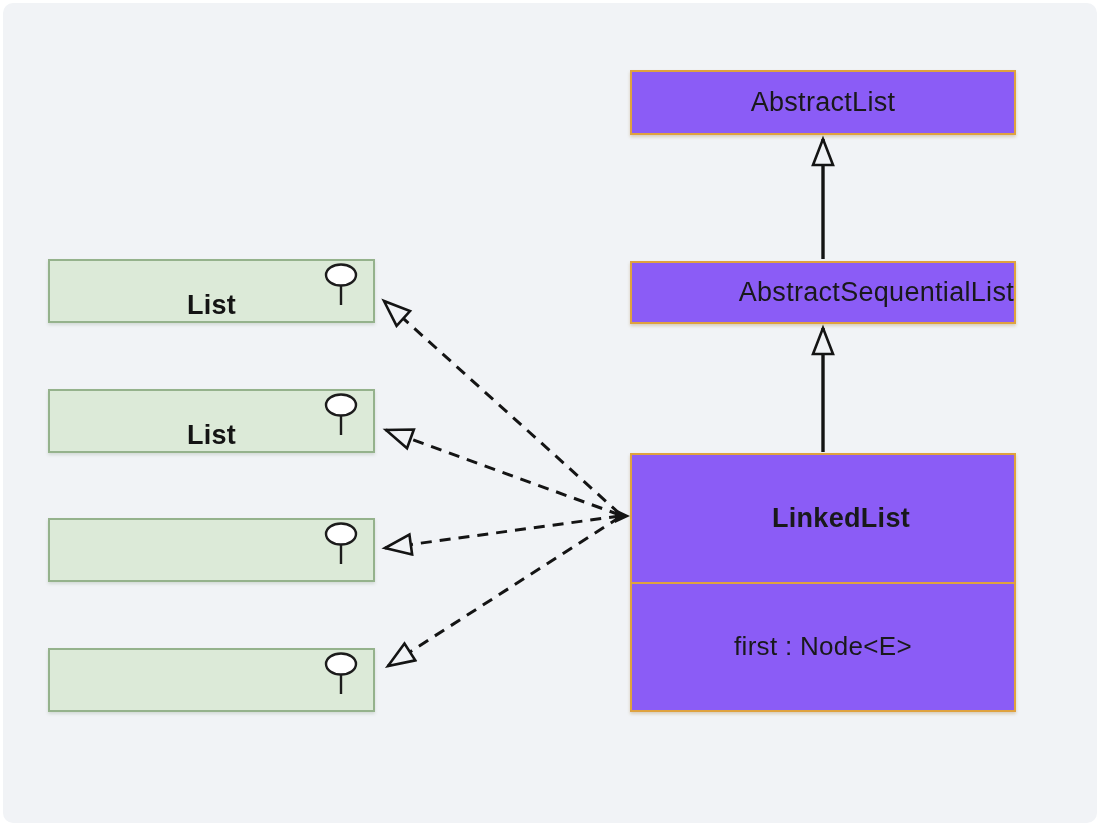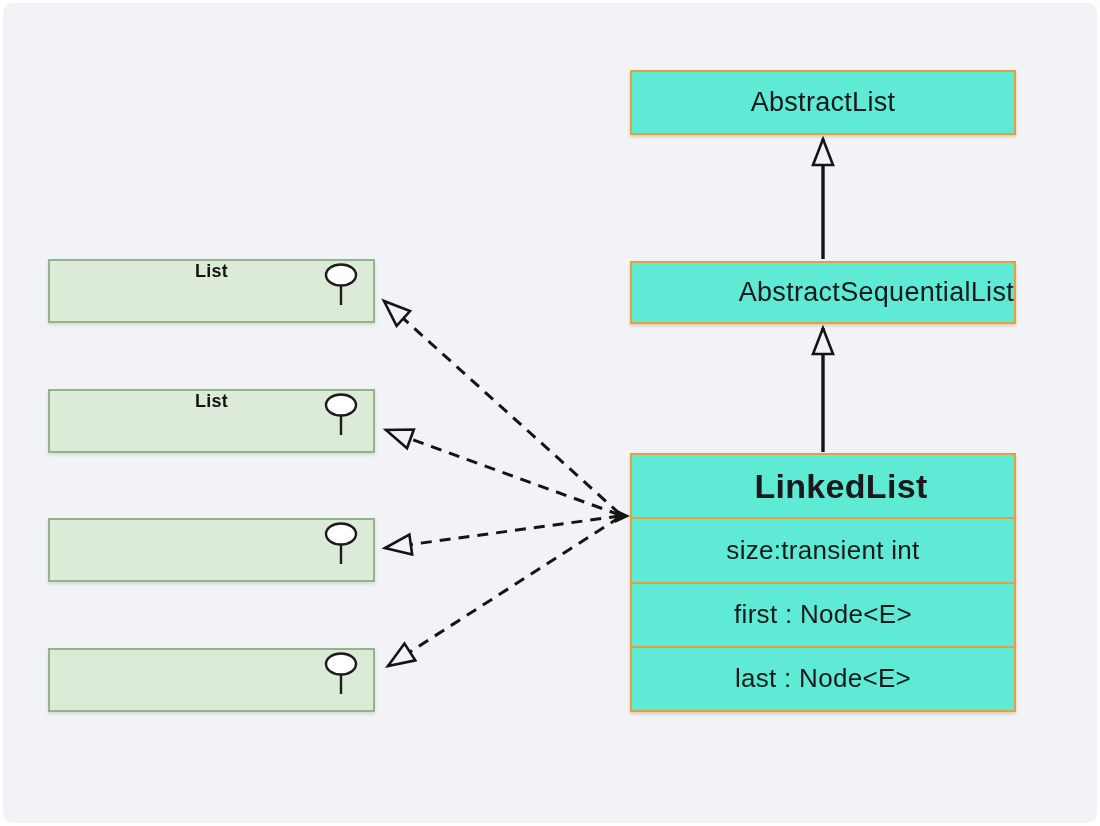--- a/index.html
+++ b/index.html
@@ -15,47 +15,47 @@
     background:#f1f3f6;
     border-radius:10px;
   }
   .connector-layer {
     position:absolute; left:0; top:0; width:1100px; height:826px;
     pointer-events:none;
   }
   
   .uml-class {
     position:absolute; left:630px; width:386px;
-    background:#5eead4;
+    background:#8b5cf6;
     border:2px solid #dfa23f;
     box-shadow:0 2px 3px rgba(150,110,40,.28);
     display:flex; align-items:center; justify-content:center;
     font-size:27px; color:#19191b; letter-spacing:.3px;
   }
   .uml-class.abstract-list      { top:70px;  height:65px; }
   .uml-class.abstract-seq-list  { top:261px; height:63px;justify-content:flex-end; }
   .uml-class.linked-list {
     top:453px; height:259px;
     flex-direction:column; align-items:stretch; justify-content:stretch;
     padding:0;
   }
   .ll-row {
     flex:1; display:flex; align-items:center; justify-content:center;
     font-size:26px; color:#19191b;
   }
   .ll-row + .ll-row { border-top:2px solid #dfa23f; }
-  .ll-title { font-weight:bold; font-size:34px;padding-left:36px; }
+  .ll-title { font-weight:bold; font-size:27px;padding-left:36px; }
   
   .iface {
     position:absolute; left:48px; width:327px; height:64px;
     background:#dcead8;
     border:2px solid #95b28c;
     box-shadow:0 2px 3px rgba(80,110,70,.18);
-    display:flex; align-items:flex-start; justify-content:center;
-    font-weight:bold; font-size:18px; color:#141414; letter-spacing:.3px;
+    display:flex; align-items:flex-end; justify-content:center;
+    font-weight:bold; font-size:27px; color:#141414; letter-spacing:.3px;
   }
   .iface.pos-0 { top:259px; }
   .iface.pos-1 { top:389px; }
   .iface.pos-2 { top:518px; }
   .iface.pos-3 { top:648px; }
   .lollipop {
     position:absolute; right:14px; top:1px;
     width:36px; height:46px;
   }
 </style>
@@ -85,23 +85,21 @@
 <div class="uml-class abstract-list">
   <span>AbstractList</span>
 </div>
 
 <div class="uml-class abstract-seq-list">
   <span>AbstractSequentialList</span>
 </div>
 
 <div class="uml-class linked-list">
   <div class="ll-row ll-title">LinkedList</div>
-  <div class="ll-row">size:transient int</div>
   <div class="ll-row">first : Node&lt;E&gt;</div>
-  <div class="ll-row">last : Node&lt;E&gt;</div>
 </div>
 
 <div class="iface pos-0">
   <span>List</span>
   <svg class="lollipop" viewBox="0 0 36 46">
     <ellipse cx="18" cy="13" rx="15" ry="10.5" fill="#ffffff" stroke="#1c1c1c" stroke-width="2.4"></ellipse>
     <line x1="18" y1="23.5" x2="18" y2="43" stroke="#1c1c1c" stroke-width="2.4"></line>
   </svg>
 </div>
 

